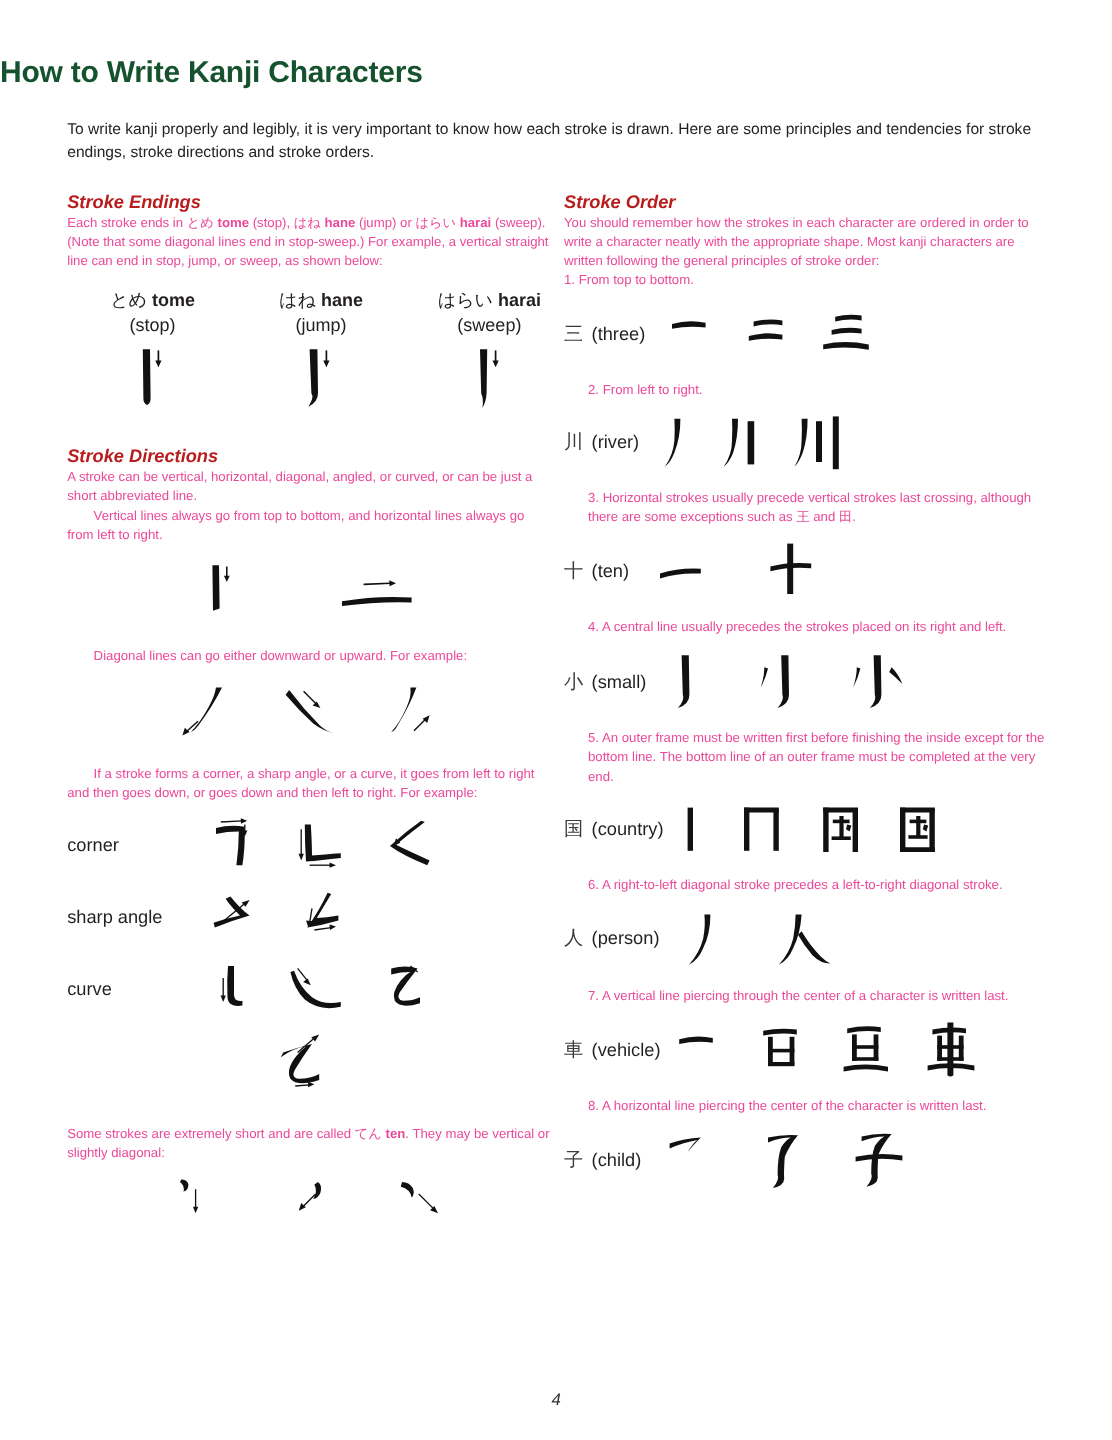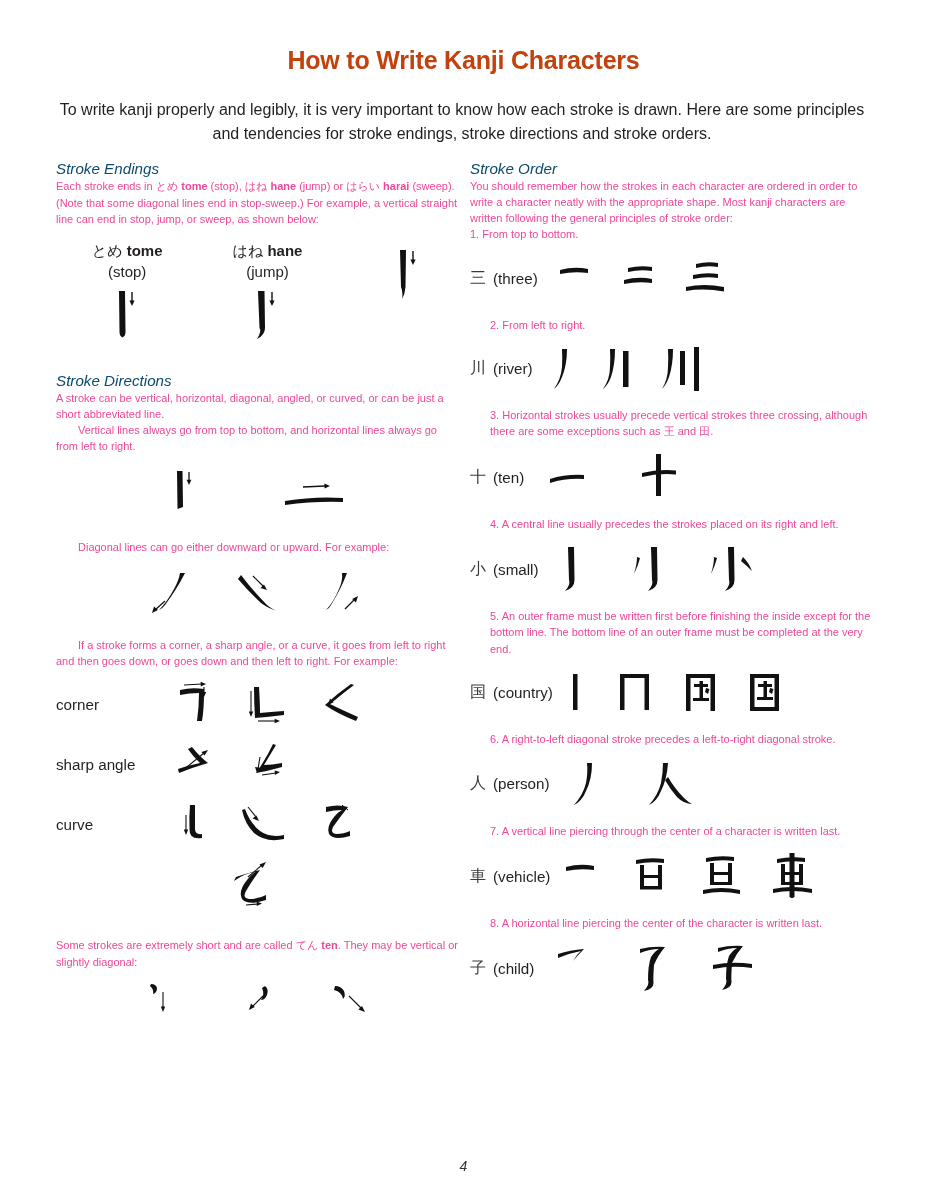--- a/index.html
+++ b/index.html
@@ -18,49 +18,47 @@
   .page {
     position: absolute;
     left: 0; top: 0;
     width: 927px;
     height: 1200px;
   }
   .doc-title {
     position: absolute;
     left: 0; top: 46px;
     width: 927px;
-    text-align: center;
     font-size: 25px;
     font-weight: bold;
     letter-spacing: -0.2px;
-    color: #c2410c;
+    color: #14532d;
   }
   .intro {
     position: absolute;
     left: 56px; top: 98px;
     width: 812px;
-    font-size: 16px;
+    font-size: 13px;
     line-height: 1.47;
     color: #231f20;
-    text-align: center;
   }
   .col {
     position: absolute;
     top: 160px;
     width: 405px;
   }
   .col-left  { left: 56px;  }
   .col-right { left: 470px; }
 
   .sec-head {
     font-size: 15.2px;
-    font-weight: normal;
+    font-weight: bold;
     font-style: italic;
     margin: 0 0 1px 0;
-    color: #0c4a6e;
+    color: #b91c1c;
   }
   p.body {
     font-size: 11px;
     line-height: 1.47;
     margin: 0;
     color: #ec4899;
   }
   p.body.indent { text-indent: 22px; }
   p.gap { margin-top: 14px; margin-left: 20px; }
   .jp { font-family: "DejaVu Sans", sans-serif; }
@@ -195,20 +193,25 @@
         <div class="ending-fig">
           <svg width="44" height="58" viewBox="0 0 44 58">
             <path d="M13 3 L19.5 3 L20 40 Q20 47 12 51 Q17 43 14.5 40 Z" fill="#111"></path>
             <path d="M27 4 L27 15" stroke="#111" stroke-width="1.4" fill="none"></path>
             <path d="M27 18 L24.4 12.5 L29.6 12.5 Z" fill="#111"></path>
           </svg>
         </div>
       </div>
 
       <div class="ending-cell">
+        <div class="ending-cap">
+          <span class="jp">はらい</span>
+          <span class="bd">harai</span><br>
+          <span>(sweep)</span>
+        </div>
         <div class="ending-fig">
           <svg width="44" height="58" viewBox="0 0 44 58">
             <path d="M14 3 L20 3 L19.5 40 Q19 47 16 52 Q17.2 45 15 40 Z" fill="#111"></path>
             <path d="M27 4 L27 15" stroke="#111" stroke-width="1.4" fill="none"></path>
             <path d="M27 18 L24.4 12.5 L29.6 12.5 Z" fill="#111"></path>
           </svg>
         </div>
       </div>
 
     </div>
@@ -435,21 +438,21 @@
         <div class="step">
           <svg width="50" height="48" viewBox="0 0 50 48">
             <path d="M12 4 Q12 20 8 32 Q5 40 1 44 Q7 34 7 22 Q7.5 12 7 4 Z" fill="#111"></path>
             <path d="M19 6 L24 6 L24 40 L19 40 Z" fill="#111"></path>
             <path d="M33 2 L38 2 L38 46 L33 46 Z" fill="#111"></path>
           </svg>
         </div>
       </div>
     </div>
 
-    <p class="body gap"><span>3.</span> <span>Horizontal strokes usually precede vertical strokes three crossing, although there are some exceptions such as </span><span class="jp">王</span><span> and </span><span class="jp">田</span><span>.</span></p>
+    <p class="body gap"><span>3.</span> <span>Horizontal strokes usually precede vertical strokes last crossing, although there are some exceptions such as </span><span class="jp">王</span><span> and </span><span class="jp">田</span><span>.</span></p>
     <div class="order-row">
       <span class="order-kanji">十</span>
       <span class="order-gloss">(ten)</span>
       <div class="order-steps" style="margin-left:22px">
         <div class="step" style="margin-right:44px">
           <svg width="48" height="44" viewBox="0 0 48 44">
             <path d="M4 24 Q20 19 38 20 L38 24 Q20 23 4 28 Z" fill="#111"></path>
           </svg>
         </div>
         <div class="step">

